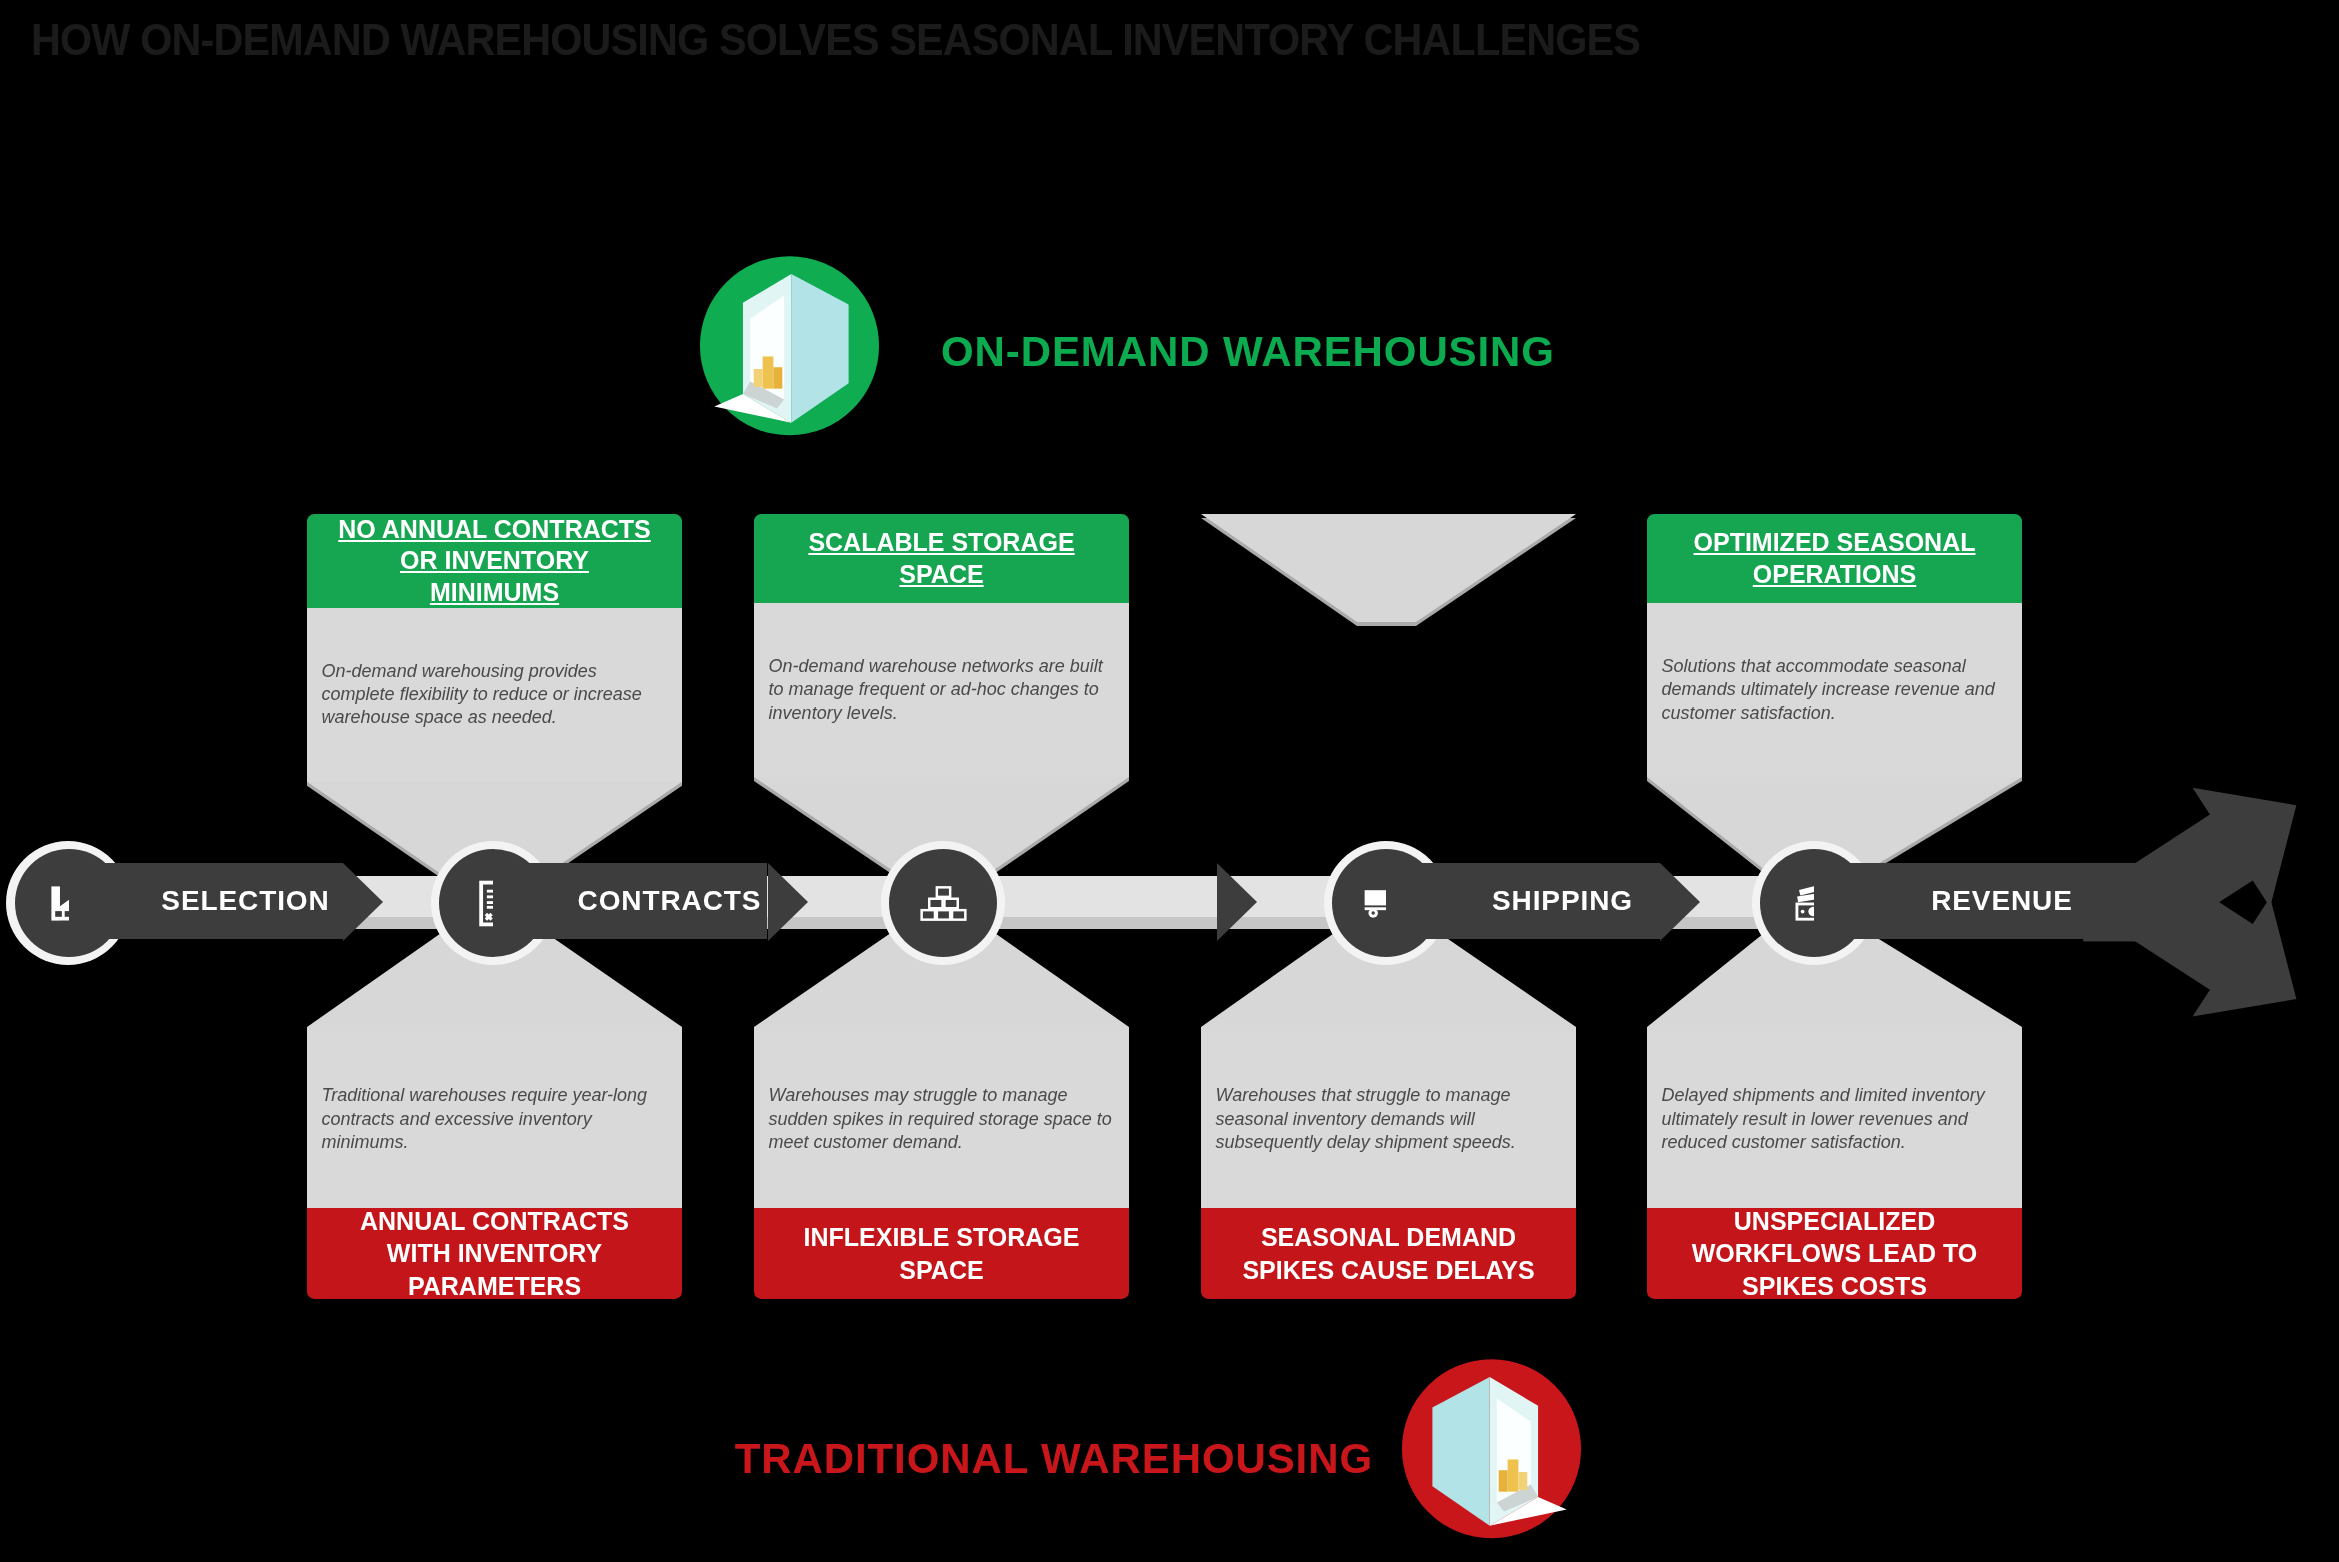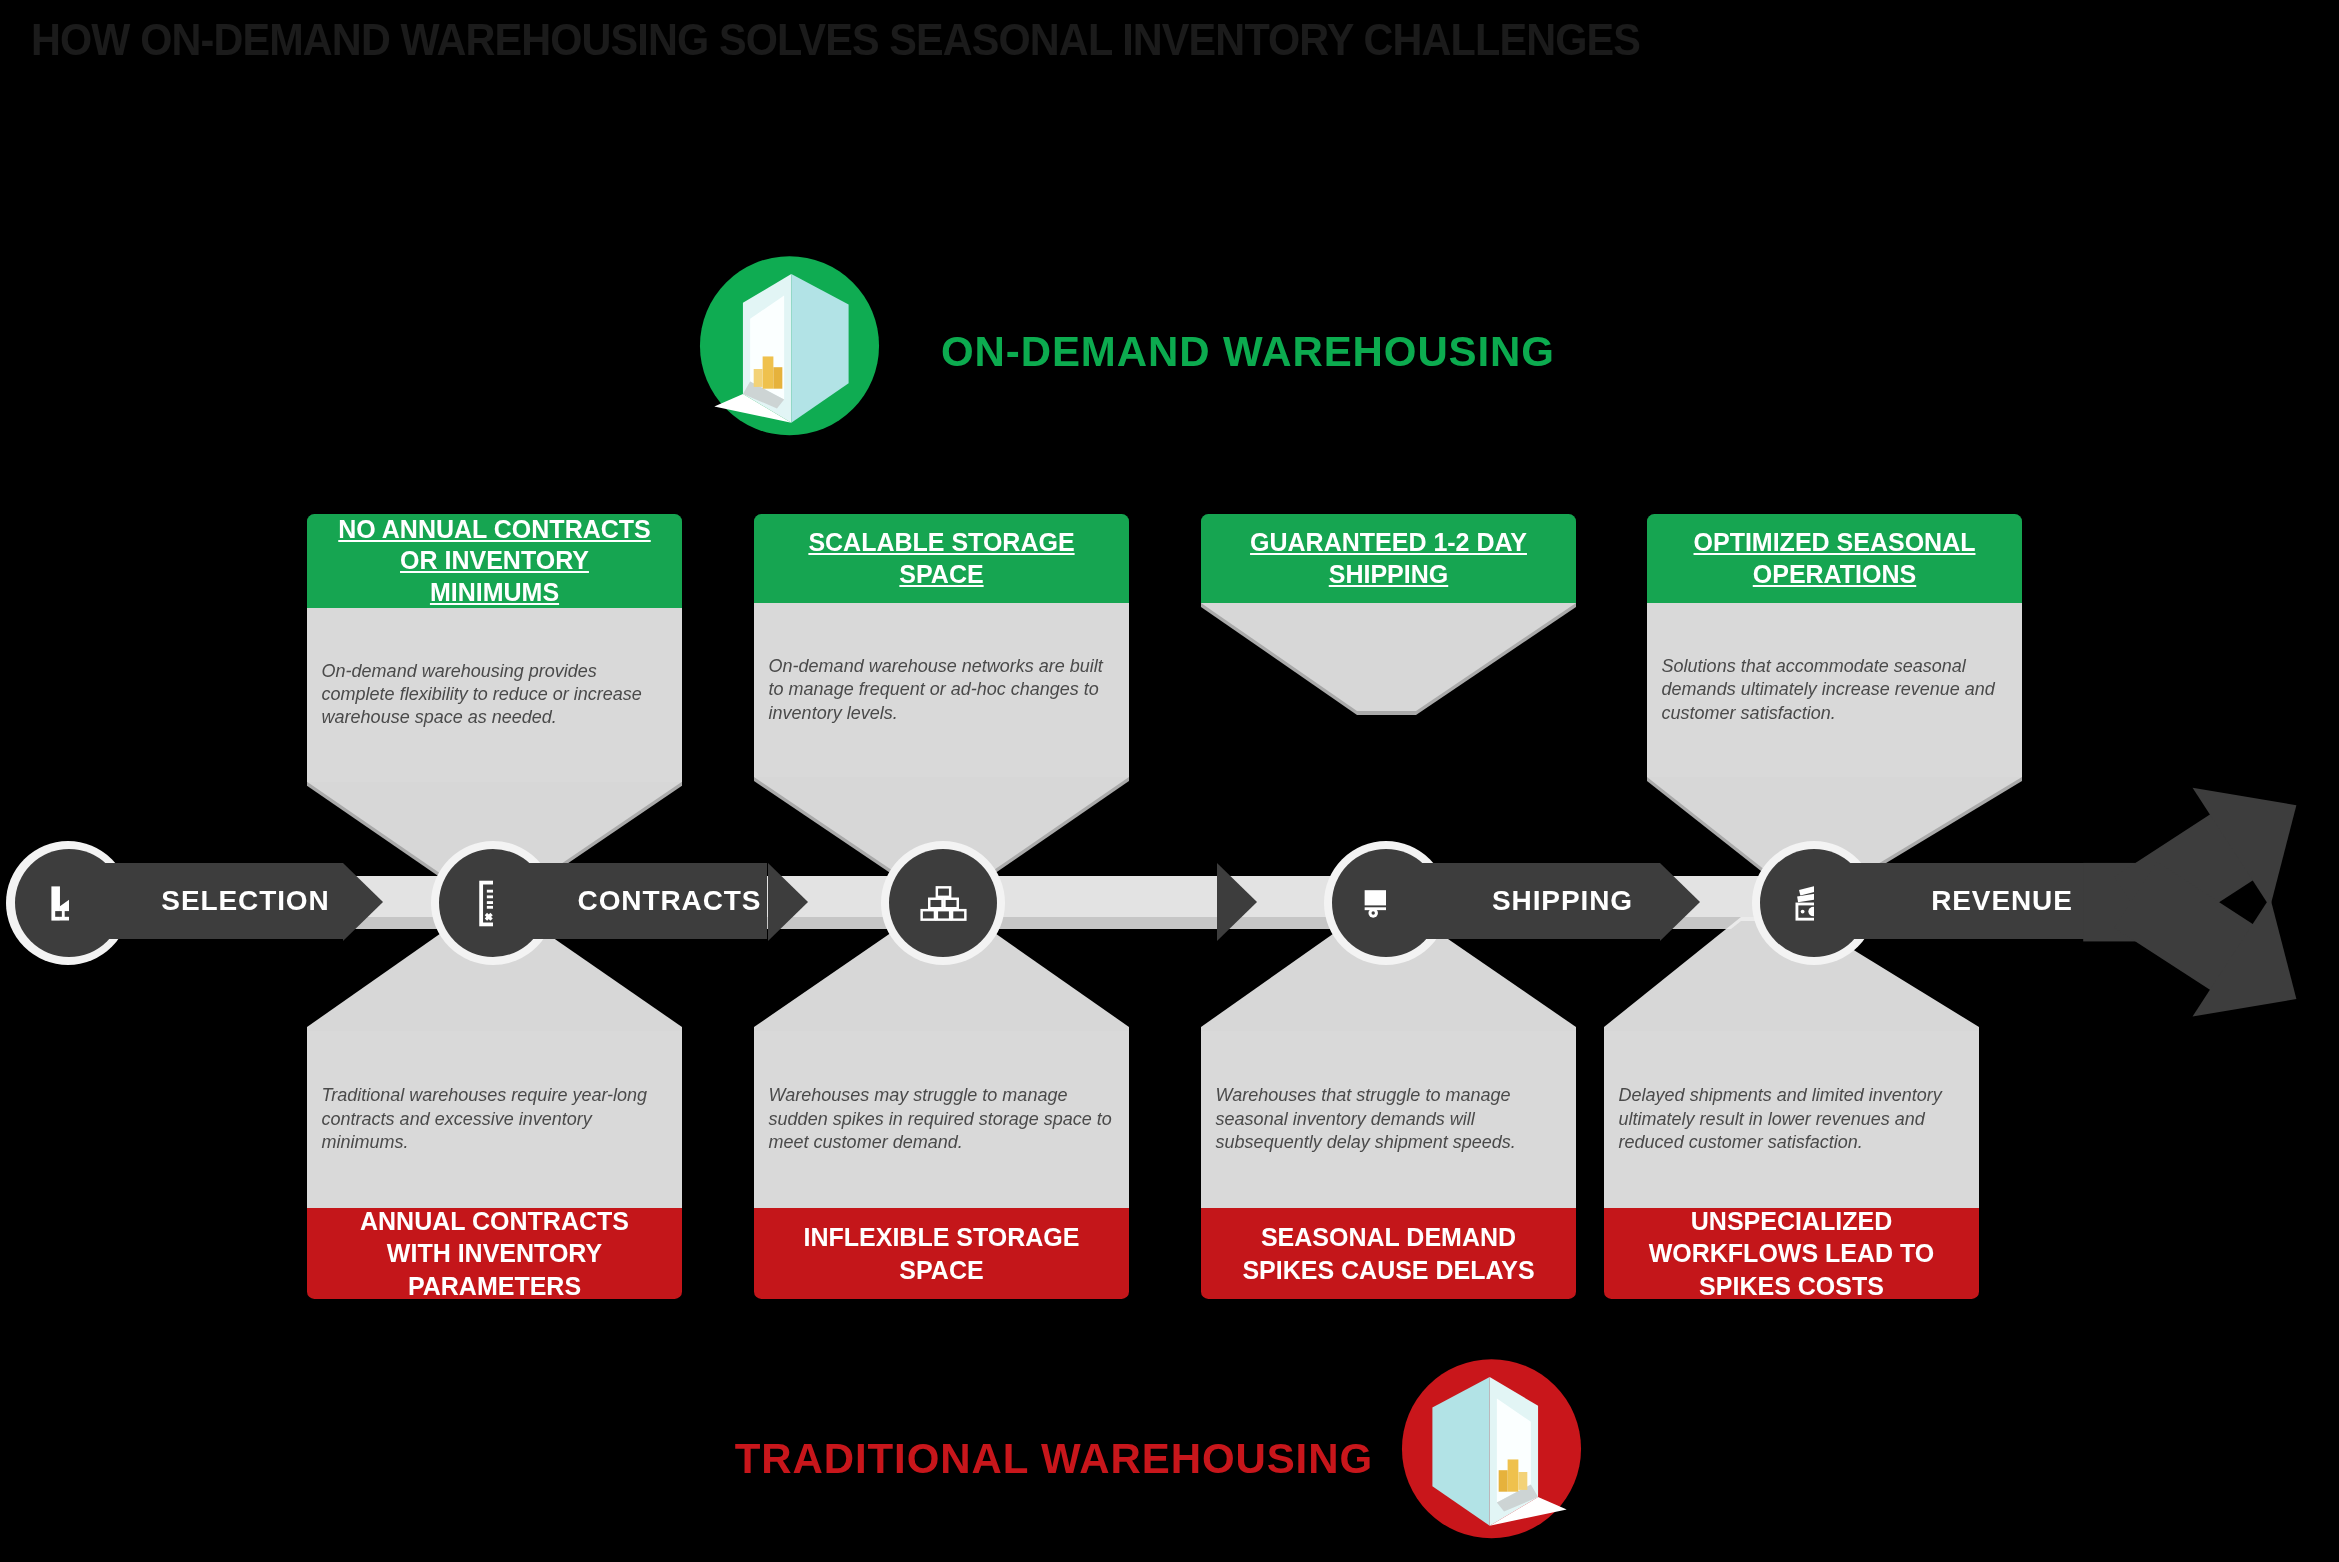--- a/index.html
+++ b/index.html
@@ -116,21 +116,20 @@
     <div class="card-header">NO ANNUAL CONTRACTS OR INVENTORY MINIMUMS</div>
     <div class="card-body">On-demand warehousing provides complete flexibility to reduce or increase warehouse space as needed.</div>
     <div class="funnel down" style="clip-path:polygon(0 0,375px 0,216px 108px,157px 108px);"></div>
   </div>
   <div class="top-module" style="left:754px;">
     <div class="card-header">SCALABLE STORAGE SPACE</div>
     <div class="card-body">On-demand warehouse networks are built to manage frequent or ad-hoc changes to inventory levels.</div>
     <div class="funnel down" style="clip-path:polygon(0 0,375px 0,218px 108px,160px 108px);"></div>
   </div>
   <div class="top-module" style="left:1201px;">
-    <div class="card-header">GUARANTEED 1-2 DAY SHIPPING</div>
     <div class="funnel down" style="clip-path:polygon(0 0,375px 0,215px 108px,156px 108px);"></div>
   </div>
   <div class="top-module" style="left:1647px;">
     <div class="card-header">OPTIMIZED SEASONAL OPERATIONS</div>
     <div class="card-body">Solutions that accommodate seasonal demands ultimately increase revenue and customer satisfaction.</div>
     <div class="funnel down" style="clip-path:polygon(0 0,375px 0,196px 108px,137px 108px);"></div>
   </div>
 
   <div class="bottom-module" style="left:307px;">
     <div class="funnel up" style="clip-path:polygon(157px 0,216px 0,375px 110px,0 110px);"></div>
@@ -140,21 +139,21 @@
   <div class="bottom-module" style="left:754px;">
     <div class="funnel up" style="clip-path:polygon(160px 0,218px 0,375px 110px,0 110px);"></div>
     <div class="card-body">Warehouses may struggle to manage sudden spikes in required storage space to meet customer demand.</div>
     <div class="card-footer">INFLEXIBLE STORAGE SPACE</div>
   </div>
   <div class="bottom-module" style="left:1201px;">
     <div class="funnel up" style="clip-path:polygon(156px 0,215px 0,375px 110px,0 110px);"></div>
     <div class="card-body">Warehouses that struggle to manage seasonal inventory demands will subsequently delay shipment speeds.</div>
     <div class="card-footer">SEASONAL DEMAND SPIKES CAUSE DELAYS</div>
   </div>
-  <div class="bottom-module" style="left:1604px;">
+  <div class="bottom-module" style="left:1647px;">
     <div class="funnel up" style="clip-path:polygon(137px 0,196px 0,375px 110px,0 110px);"></div>
     <div class="card-body">Delayed shipments and limited inventory ultimately result in lower revenues and reduced customer satisfaction.</div>
     <div class="card-footer">UNSPECIALIZED WORKFLOWS LEAD TO SPIKES COSTS</div>
   </div>
 
   <div class="node" style="left:6.4px;">
     <div class="inner">
       <svg width="57" height="57" viewBox="0 0 60 60">
         <rect x="12" y="12" width="9" height="36" fill="#fff"></rect>
         <polygon points="21,48 21,33 32,25 32,33 43,25 43,48" fill="#fff"></polygon>

